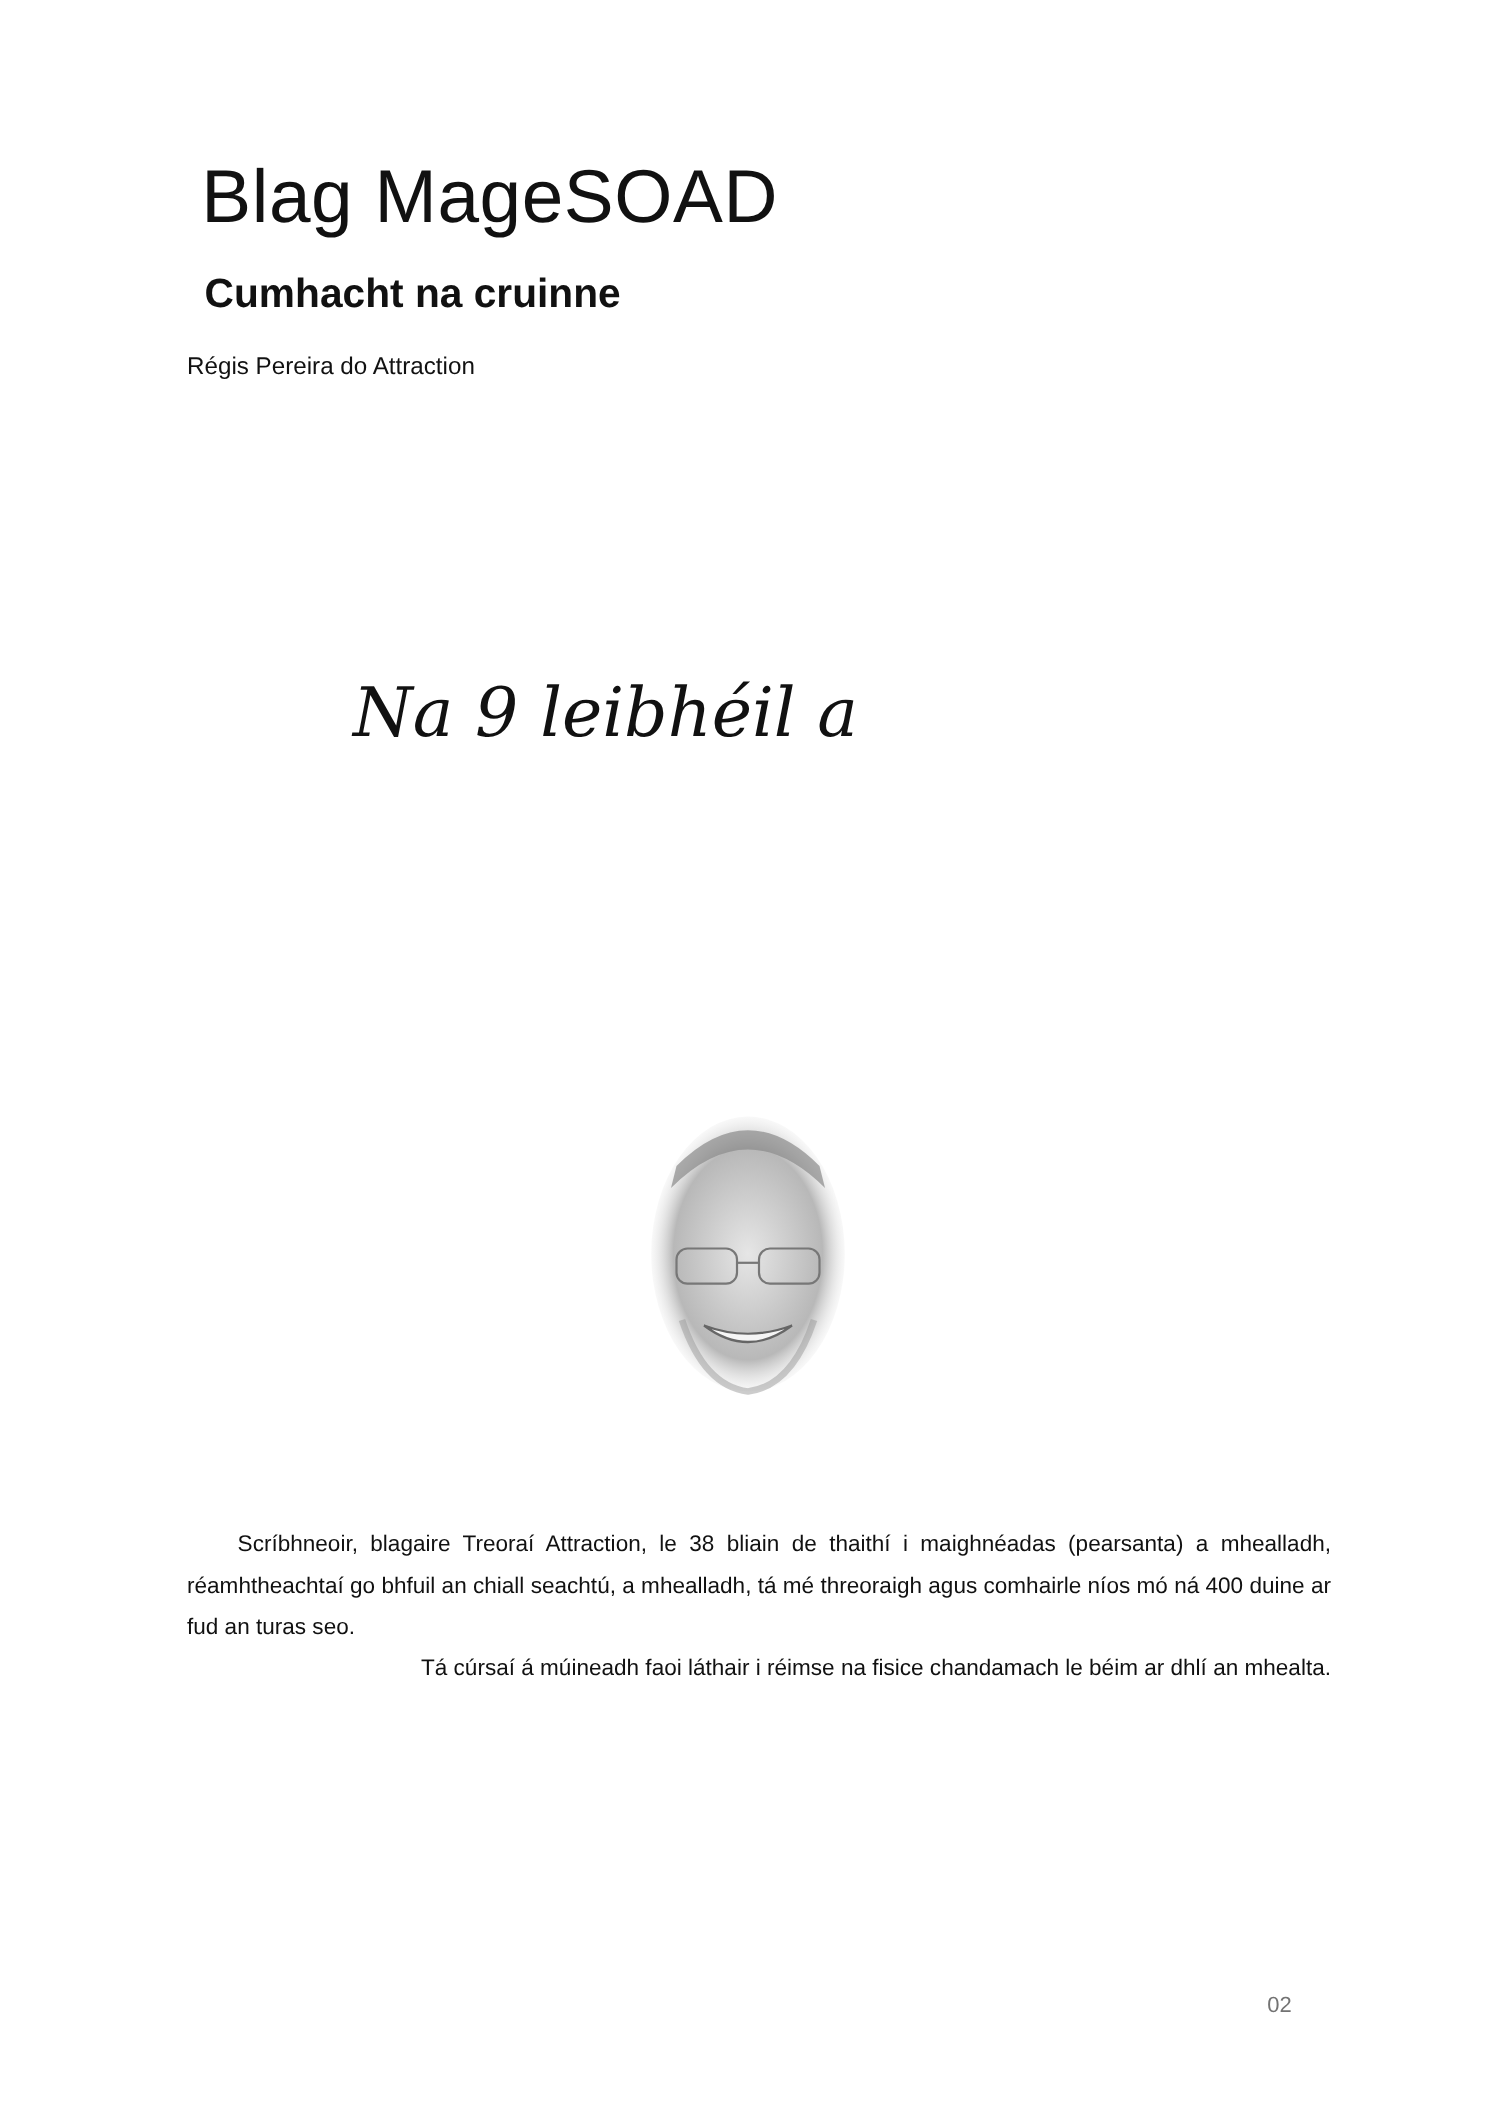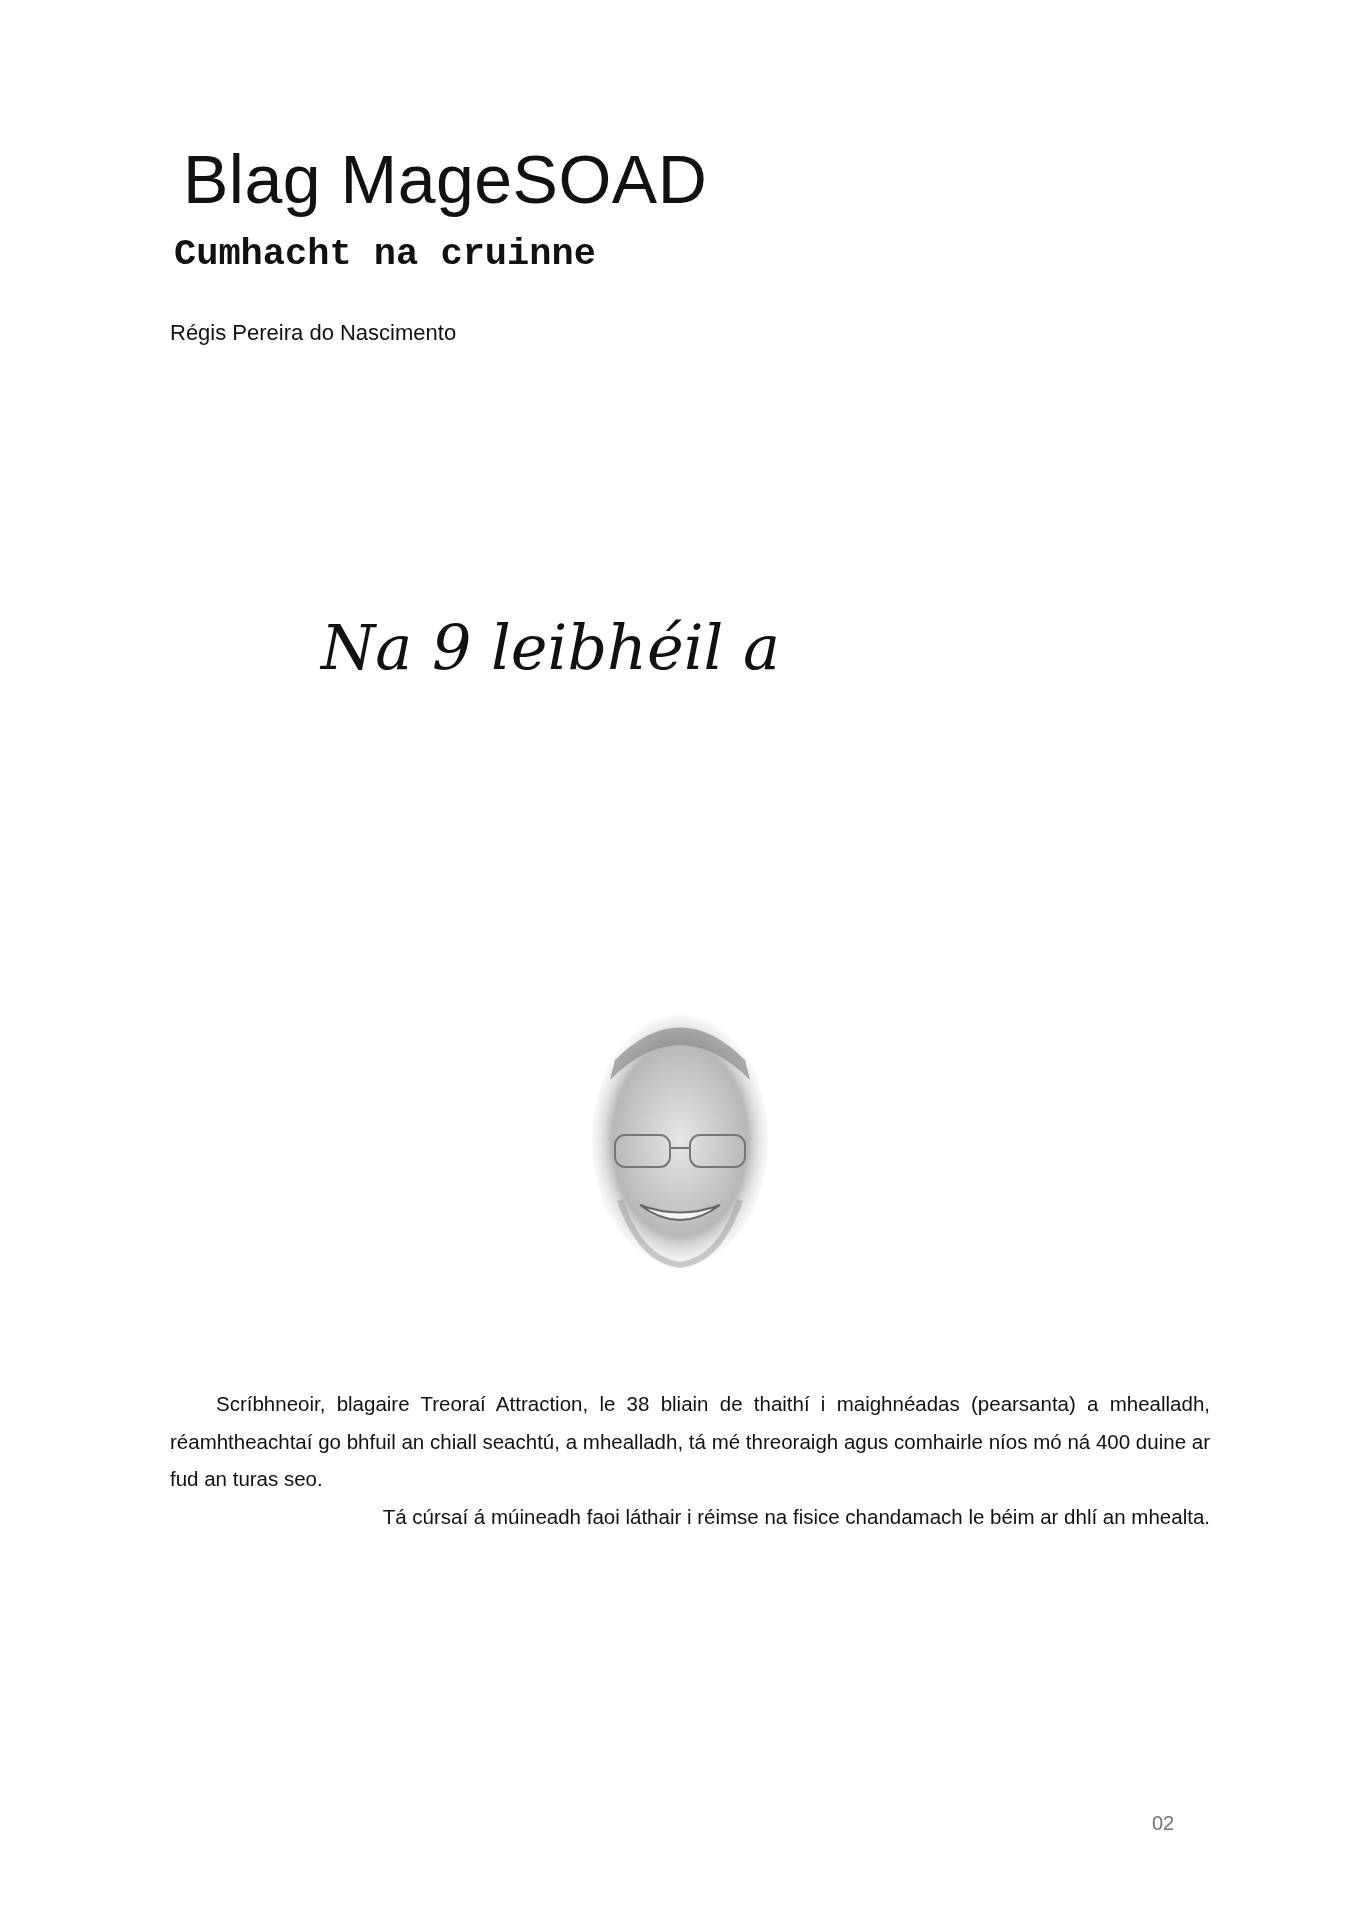--- a/index.html
+++ b/index.html
@@ -1,32 +1,32 @@
 <!DOCTYPE html>
 <html><head>
 <meta charset="utf-8">
 <style>
   html, body { margin: 0; padding: 0; background: #ffffff; }
   body { width: 1357px; height: 1920px; position: relative; overflow: hidden; color: #111111; }
   .blog-title { position: absolute; left: 168px; top: 130px; font-family: "Liberation Sans", sans-serif; font-size: 68px; font-weight: 400; letter-spacing: 0.5px; line-height: 1; margin: 15px; }
-  .blog-subtitle { position: absolute; left: 170px; top: 232px; font-family: Liberation Mono, monospace; font-size: 37px; line-height: 1; margin: 4px; }
+  .blog-subtitle { position: absolute; left: 170px; top: 232px; font-family: Liberation Sans, sans-serif; font-size: 37px; line-height: 1; margin: 16px; }
   .author { position: absolute; left: 170px; top: 322px; font-family: "Liberation Sans", sans-serif; font-size: 22px; line-height: 1; margin: 0; }
   .article-title { position: absolute; left: 0; width: 1101px; top: 598px; text-align: center; font-family: "DejaVu Serif", serif; font-size: 62px; line-height: 100px; font-style: italic; margin: 0; }
   .portrait { position: absolute; left: 580px; top: 1000px; width: 200px; height: 280px; }
   .body-text { position: absolute; left: 170px; width: 1040px; top: 1385px; font-family: "Liberation Sans", sans-serif; font-size: 20.5px; line-height: 37.5px; text-align: justify; margin: 0; }
   .body-text p { margin: 0; text-indent: 46px; }
   .body-text p.center { text-align: right; text-indent: 0; }
   .page-number { position: absolute; left: 1152px; top: 1812px; font-family: "Liberation Sans", sans-serif; font-size: 20px; color: #737373; }
 </style>
 </head>
 <body>
 
 <h1 class="blog-title">Blag MageSOAD</h1>
 <h2 class="blog-subtitle">Cumhacht na cruinne</h2>
-<div class="author">Régis Pereira do Nascimento</div>
+<div class="author">Régis Pereira do Attraction</div>
 
 <div class="article-title">
   <div>Na 9 leibhéil a</div>
 </div>
 
 <div class="portrait">
   <svg width="200" height="280" viewBox="0 0 200 280">
     <defs>
       <radialGradient id="face" cx="50%" cy="50%" r="55%">
         <stop offset="0%" stop-color="#e6e6e6"></stop>

